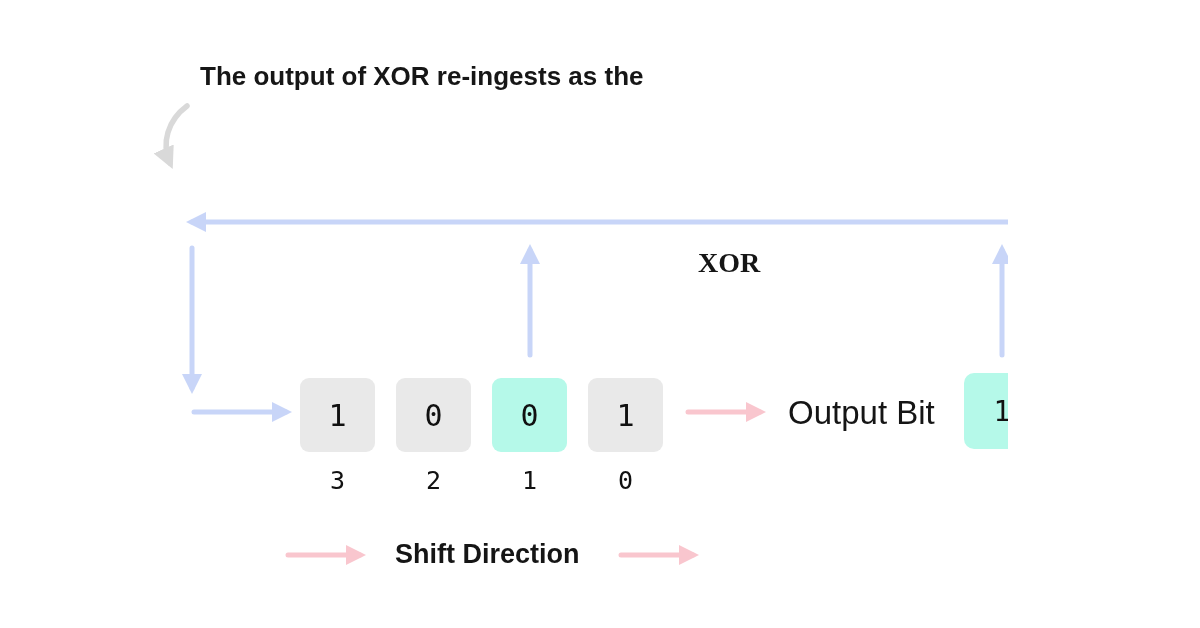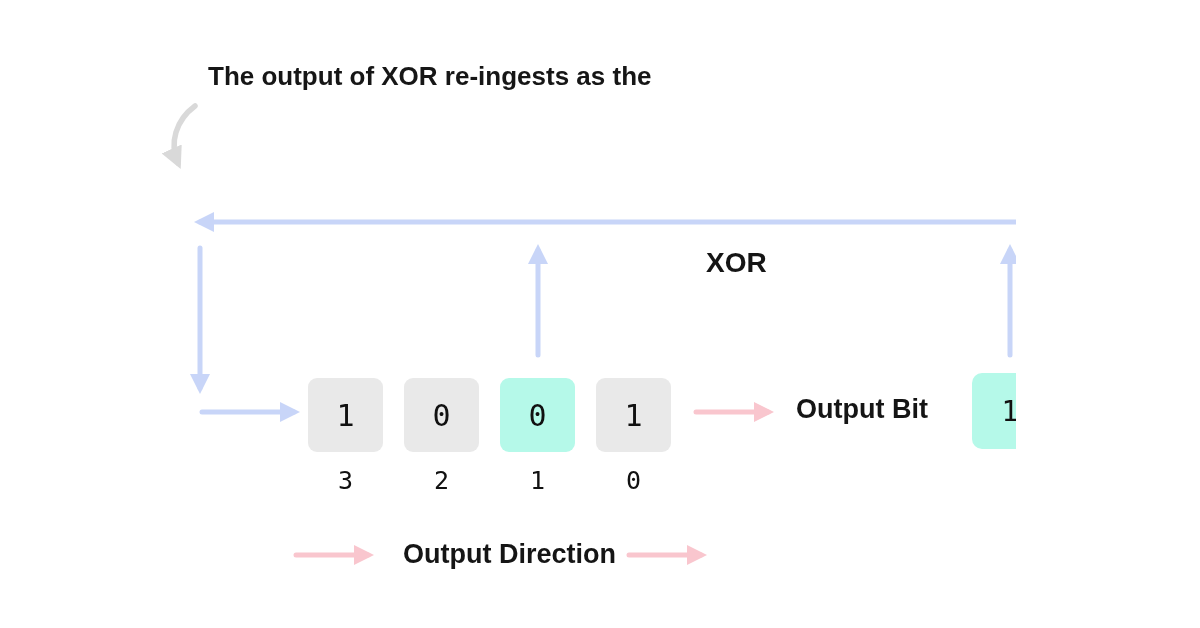--- a/index.html
+++ b/index.html
@@ -4,41 +4,41 @@
 <style>
   html, body { margin: 0; padding: 0; background: #ffffff; }
   .canvas {
     position: relative;
     width: 1008px;
     height: 628px;
     background: #ffffff;
     font-family: "Liberation Sans", "DejaVu Sans", sans-serif;
     color: #151515;
     overflow: hidden;
-    margin-left: 8px;
   }
   .arrow-layer {
     position: absolute;
     left: 0; top: 0;
     width: 1200px; height: 628px;
   }
   .note {
     position: absolute;
     left: 200px; top: 58px;
     font-size: 26px;
     line-height: 37px;
     font-weight: 600;
     color: #161616;
   }
   .note span { display: block; }
   .xor-label {
     position: absolute;
     left: 698px; top: 247px;
     font-size: 28px;
     font-weight: 600;
+    font-family: Liberation Serif, serif;
   }
   .register {
     position: absolute;
     left: 300px; top: 378px;
     display: flex;
     gap: 21px;
   }
   .cell { width: 75px; text-align: center; }
   .bit-box {
     width: 75px; height: 74px;
@@ -54,22 +54,22 @@
   .bit-box.highlight { background: #b5f9e9; }
   .bit-index {
     margin-top: 14px;
     font-family: "DejaVu Sans Mono", monospace;
     font-size: 25px;
     color: #111;
   }
   .output-label {
     position: absolute;
     left: 788px; top: 394px;
-    font-size: 27px;
-    font-weight: 700;
+    font-size: 33px;
+    font-weight: 400;
   }
   .output-box {
     position: absolute;
     left: 964px; top: 373px;
     width: 76px; height: 76px;
     background: #b5f9e9;
     border-radius: 10px;
     display: flex;
     align-items: center;
     justify-content: center;
@@ -141,15 +141,15 @@
     </div>
     <div class="cell">
       <div class="bit-box">1</div>
       <div class="bit-index">0</div>
     </div>
   </div>
 
   <div class="output-label">Output Bit</div>
   <div class="output-box">1</div>
 
-  <div class="shift-label">Output Direction</div>
+  <div class="shift-label">Shift Direction</div>
 
 </div>
 
 </body></html>

